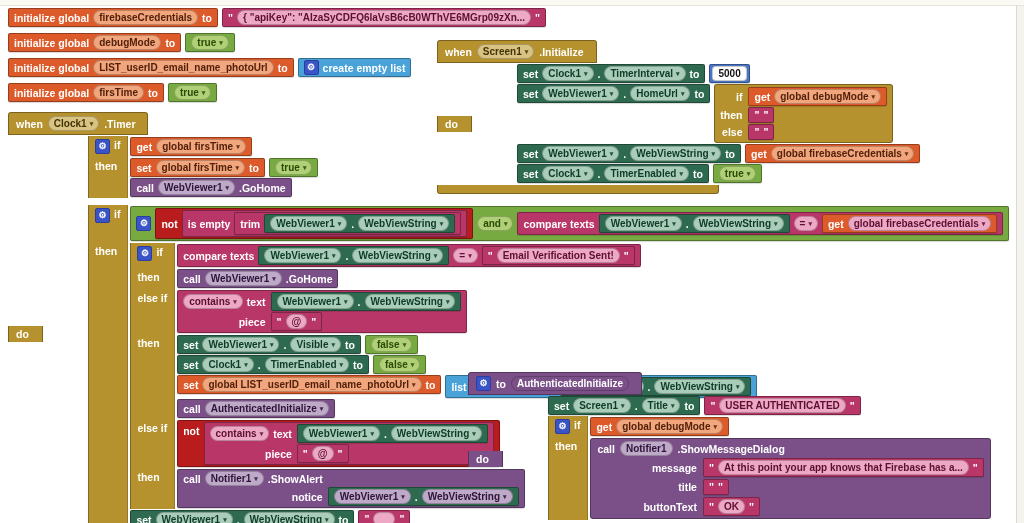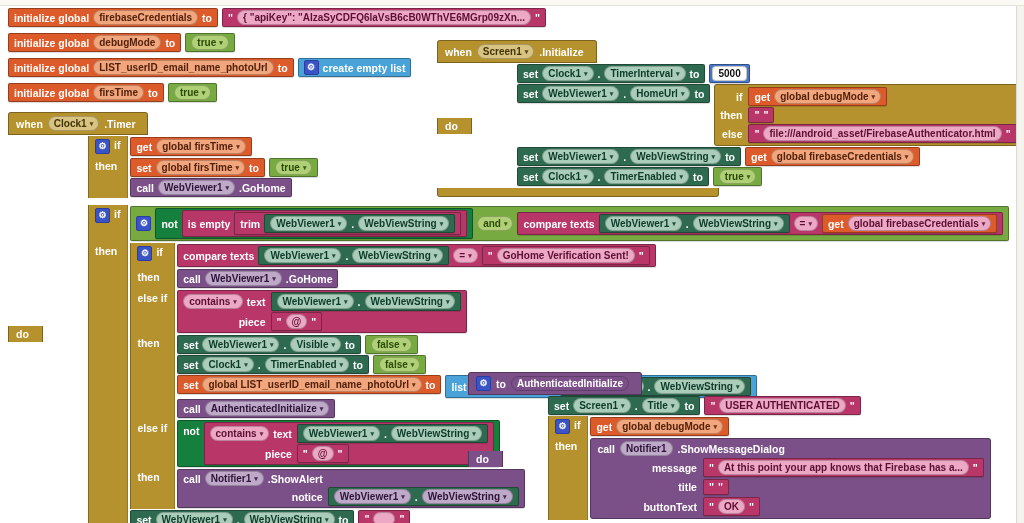--- a/index.html
+++ b/index.html
@@ -15,21 +15,21 @@
   .fld{display:inline-flex;align-items:center;padding:0 5px;border:1px solid rgba(0,0,0,.22);
        border-radius:8px;font-size:10px;font-weight:bold;line-height:13px;white-space:nowrap;}
   .dd::after{content:"▾";font-size:7px;margin-left:3px;opacity:.85;}
   .gear{flex:0 0 auto;width:13px;height:13px;background:#3a53c5;border:1px solid #2b3da0;border-radius:2px;
         color:#fff;display:inline-flex;align-items:center;justify-content:center;font-size:9px;line-height:1;}
   .q{font-weight:bold;}
 
   .c-var{background:#dd5a2a;}  .c-var .fld{background:#f1a67d;color:#53200a;}
   .c-text{background:#b93768;} .c-text .fld{background:#eda8c6;color:#5c0f30;}
   .c-logic{background:#77ab41;}.c-logic > .fld{background:#b0d077;color:#2c4a05;}
-  .c-logic2{background:#15803d;}
+  .c-logic2{background:#b91c1c;}
   .c-comp{background:#2e6a50;} .c-comp > .fld{background:#a9cdb9;color:#0e3a28;}
   .c-proc{background:#7b5088;} .c-proc .fld{background:#bfa9c9;color:#2c1438;border-radius:8px;}
   .c-list{background:#4aa3d8;}
   .c-math{background:#4a76c9;padding:1px 2px;} .c-math .fld{background:#fff;color:#111;border-radius:4px;}
   .fld-ctrl{background:#d8c383;color:#423305;}
 
   .cblk{position:absolute;width:max-content;}
   .chead{display:flex;align-items:center;gap:5px;width:max-content;padding:3px 12px 3px 7px;
          border:1px solid rgba(0,0,0,.32);border-radius:3px 3px 0 0;color:#fff;font-weight:bold;font-size:10.5px;}
   .cbody{display:flex;align-items:center;width:max-content;}
@@ -213,21 +213,21 @@
                 <span class="blk c-text">
                   <span>compare texts</span>
                   <span class="blk c-comp">
                     <span class="fld dd">WebViewer1</span>
                     <span>.</span>
                     <span class="fld dd">WebViewString</span>
                   </span>
                   <span class="fld dd">=</span>
                   <span class="blk c-text">
                     <span class="q">"</span>
-                    <span class="fld">GoHome Verification Sent!</span>
+                    <span class="fld">Email Verification Sent!</span>
                     <span class="q">"</span>
                   </span>
                 </span>
               </div>
 
               <div class="ifl">
                   <span>then</span>
                 </div>
               <div class="ifc">
                 <span class="blk c-proc">
@@ -417,21 +417,20 @@
               <span class="fld dd">global debugMode</span>
             </span>
             <span class="lab">then</span>
             <span class="blk c-text">
               <span class="q">"</span>
               <span class="q">"</span>
             </span>
             <span class="lab">else</span>
             <span class="blk c-text">
               <span class="q">"</span>
-              <span class="fld">file:///android_asset/FirebaseAuthenticator.html</span>
               <span class="q">"</span>
             </span>
           </span>
         </div>
 
         <div class="row">
           <span class="blk c-comp">
             <span>set</span>
             <span class="fld dd">WebViewer1</span>
             <span>.</span>

